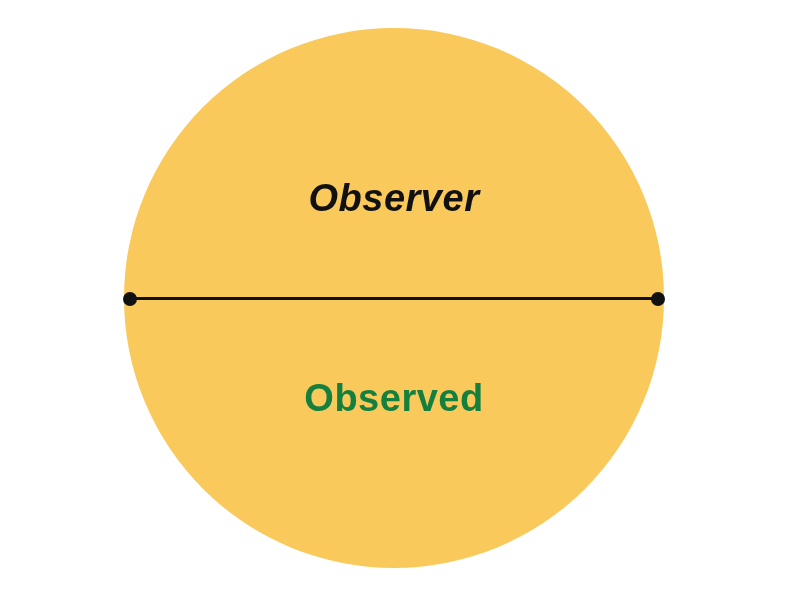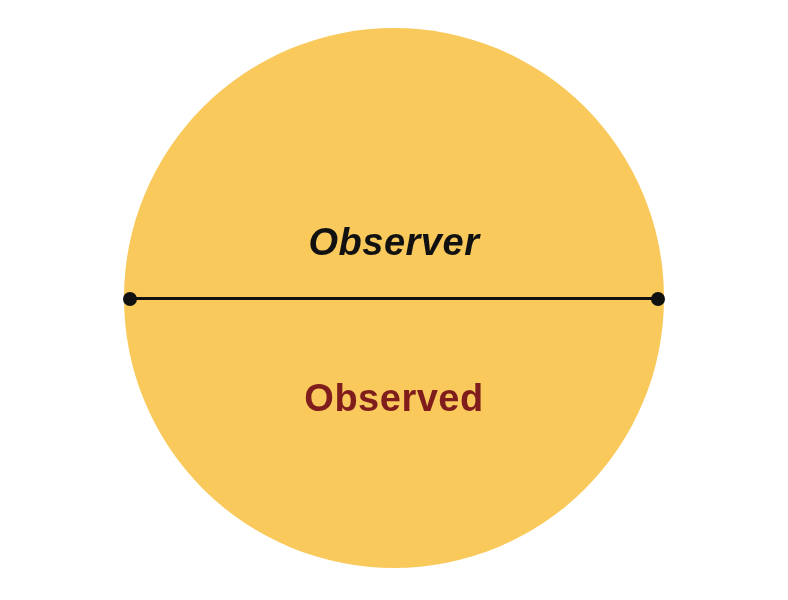--- a/index.html
+++ b/index.html
@@ -51,21 +51,20 @@
     text-align: center;
     color: #111111;
     font-size: 38px;
     line-height: 1;
     letter-spacing: 0.5px;
   }
   .half-label.top {
     top: 179px;
     font-weight: 700;
     font-style: italic;
-    margin-top: 44px;
   }
   .half-label.bottom {
     top: 379px;
     font-weight: 700;
     font-style: normal;
   }
 </style>
 </head>
 <body>
 
@@ -74,15 +73,15 @@
   <div class="venn-circle" style="background: rgb(250, 201, 92);"></div>
 
   <div class="half-label top" style="color: rgb(17, 17, 17);">Observer</div>
 
   <div class="divider-line" style="background: rgb(17, 17, 17);"></div>
 
   <div class="endpoint-dot left" style="background: rgb(17, 17, 17);"></div>
 
   <div class="endpoint-dot right" style="background: rgb(17, 17, 17);"></div>
 
-  <div class="half-label bottom" style="color: #7f1d1d;">Observed</div>
+  <div class="half-label bottom" style="color: #15803d;">Observed</div>
 
 </div>
 
 </body></html>

